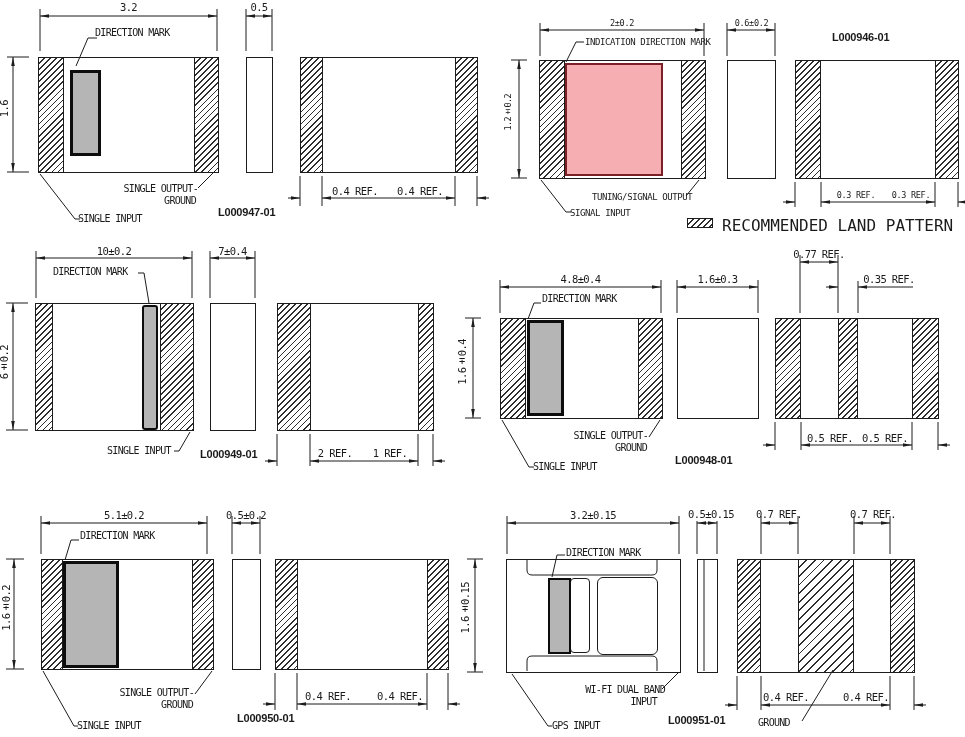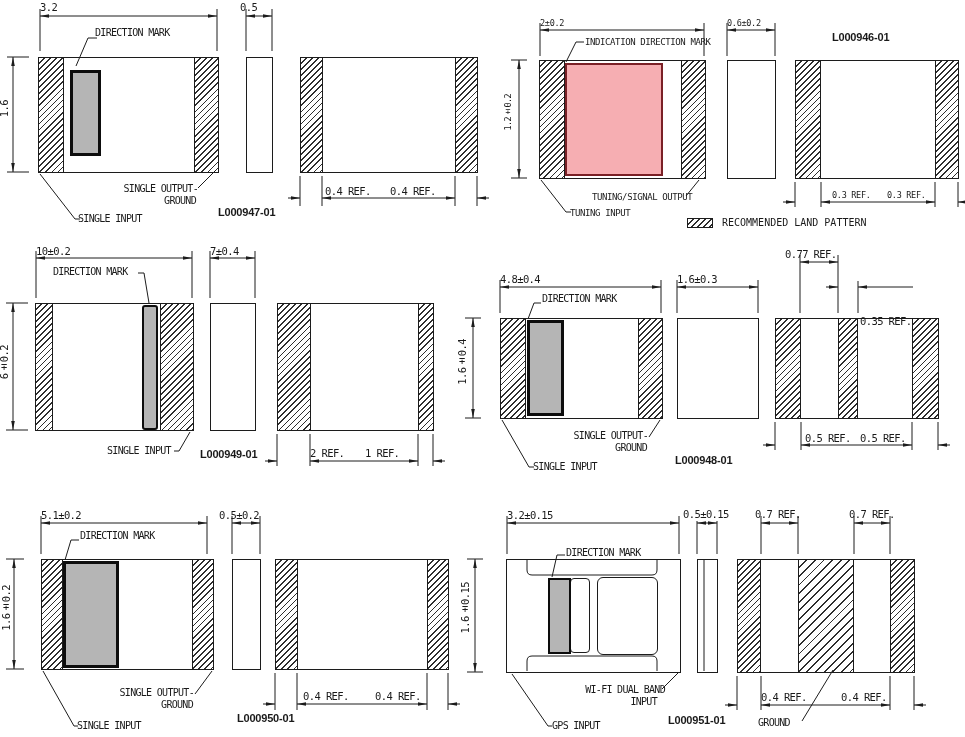--- a/index.html
+++ b/index.html
@@ -7,29 +7,29 @@
          font-family:"DejaVu Sans Mono",monospace;color:#1a1a1a;}
   .rect{position:absolute;border:1.4px solid #1c1c1c;background:#fff;box-sizing:border-box;}
   .hatch{position:absolute;border:1.2px solid #1c1c1c;box-sizing:border-box;
          background:repeating-linear-gradient(135deg,#fff 0px,#fff 3.1px,#2e2e2e 3.1px,#2e2e2e 4.3px);}
   .hatch.coarse{background:repeating-linear-gradient(135deg,#fff 0px,#fff 4.8px,#2e2e2e 4.8px,#2e2e2e 6.1px);}
   .gmark{position:absolute;background:#b5b5b5;border:3px solid #0d0d0d;box-sizing:border-box;}
   .pmark{position:absolute;background:#f6aeb2;border:2px solid #7a2026;box-sizing:border-box;}
   .win{position:absolute;border:1.2px solid #1c1c1c;box-sizing:border-box;background:#fff;}
   .t{position:absolute;font-size:10px;line-height:1.12;letter-spacing:-0.7px;white-space:nowrap;}
   .t.sm{font-size:9px;letter-spacing:-0.4px;}
-  .dim{position:absolute;font-size:10.5px;letter-spacing:-0.6px;white-space:nowrap;}
+  .dim{position:absolute;font-size:10.5px;letter-spacing:-0.6px;white-space:nowrap;text-align:center;}
   .dim.sm{font-size:8.5px;letter-spacing:-0.3px;}
   .vert{position:absolute;writing-mode:vertical-rl;transform:rotate(180deg);
         font-size:10.5px;letter-spacing:-0.6px;white-space:nowrap;}
   .vert.sm{font-size:8.5px;}
   .pn{position:absolute;font-family:"Liberation Sans",sans-serif;font-weight:700;
       font-size:11px;letter-spacing:-0.2px;white-space:nowrap;}
   .r{text-align:right;}
-  .leg{font-size:10px;letter-spacing:0;}
+  .leg{font-size:16px;letter-spacing:0;}
   svg.ov{position:absolute;left:0;top:0;pointer-events:none;}
 </style>
 </head>
 <body>
 
 <div class="sheet">
 
   <div class="rect" style="left:38px;top:57px;width:181px;height:116px;"></div>
   <div class="hatch" style="left:38px;top:57px;width:26px;height:116px;"></div>
   <div class="hatch" style="left:194px;top:57px;width:25px;height:116px;"></div>
@@ -57,21 +57,21 @@
   <div class="rect" style="left:727px;top:60px;width:49px;height:119px;"></div>
   <div class="rect" style="left:795px;top:60px;width:164px;height:119px;"></div>
   <div class="hatch" style="left:795px;top:60px;width:26px;height:119px;"></div>
   <div class="hatch" style="left:935px;top:60px;width:24px;height:119px;"></div>
 
   <div class="dim sm" style="left:540px;top:18px;width:164px;">2±0.2</div>
   <div class="dim sm" style="left:727px;top:18px;width:49px;">0.6±0.2</div>
   <div class="vert sm" style="left:503px;top:94px;">1.2±0.2</div>
   <div class="t sm" style="left:585px;top:37px;">INDICATION DIRECTION MARK</div>
   <div class="t sm" style="left:592px;top:192px;">TUNING/SIGNAL OUTPUT</div>
-  <div class="t sm" style="left:570px;top:208px;">TUNING INPUT</div>
+  <div class="t sm" style="left:570px;top:208px;">SIGNAL INPUT</div>
   <div class="pn" style="left:832px;top:31px;">L000946-01</div>
   <div class="dim sm" style="left:832px;top:190px;width:48px;">0.3 REF.</div>
   <div class="dim sm" style="left:887px;top:190px;width:48px;">0.3 REF.</div>
   <div class="hatch" style="left:687px;top:218px;width:26px;height:10px;"></div>
   <div class="t leg" style="left:722px;top:217px;">RECOMMENDED LAND PATTERN</div>
 
   <div class="rect" style="left:35px;top:303px;width:159px;height:128px;"></div>
   <div class="hatch" style="left:35px;top:303px;width:18px;height:128px;"></div>
   <div class="hatch" style="left:160px;top:303px;width:34px;height:128px;"></div>
   <div class="gmark" style="left:142px;top:305px;width:16px;height:125px;border-width:2.5px;border-radius:3px;"></div>
@@ -96,21 +96,21 @@
   <div class="rect" style="left:677px;top:318px;width:82px;height:101px;"></div>
   <div class="rect" style="left:775px;top:318px;width:164px;height:101px;"></div>
   <div class="hatch" style="left:775px;top:318px;width:26px;height:101px;"></div>
   <div class="hatch" style="left:838px;top:318px;width:20px;height:101px;"></div>
   <div class="hatch" style="left:912px;top:318px;width:27px;height:101px;"></div>
 
   <div class="dim" style="left:500px;top:273px;width:161px;">4.8±0.4</div>
   <div class="dim" style="left:677px;top:273px;width:81px;">1.6±0.3</div>
   <div class="vert" style="left:456px;top:339px;">1.6±0.4</div>
   <div class="dim" style="left:785px;top:248px;width:68px;">0.77 REF.</div>
-  <div class="dim" style="left:860px;top:273px;width:58px;margin-top:42px;">0.35 REF.</div>
+  <div class="dim" style="left:860px;top:273px;width:58px;">0.35 REF.</div>
   <div class="t" style="left:542px;top:293px;">DIRECTION MARK</div>
   <div class="t r" style="left:560px;top:430px;width:88px;">SINGLE OUTPUT-</div>
   <div class="t r" style="left:560px;top:442px;width:87px;">GROUND</div>
   <div class="t" style="left:533px;top:461px;">SINGLE INPUT</div>
   <div class="pn" style="left:675px;top:454px;">L000948-01</div>
   <div class="dim" style="left:805px;top:432px;width:50px;">0.5 REF.</div>
   <div class="dim" style="left:860px;top:432px;width:50px;">0.5 REF.</div>
 
   <div class="rect" style="left:41px;top:559px;width:173px;height:111px;"></div>
   <div class="hatch" style="left:41px;top:559px;width:22px;height:111px;"></div>

